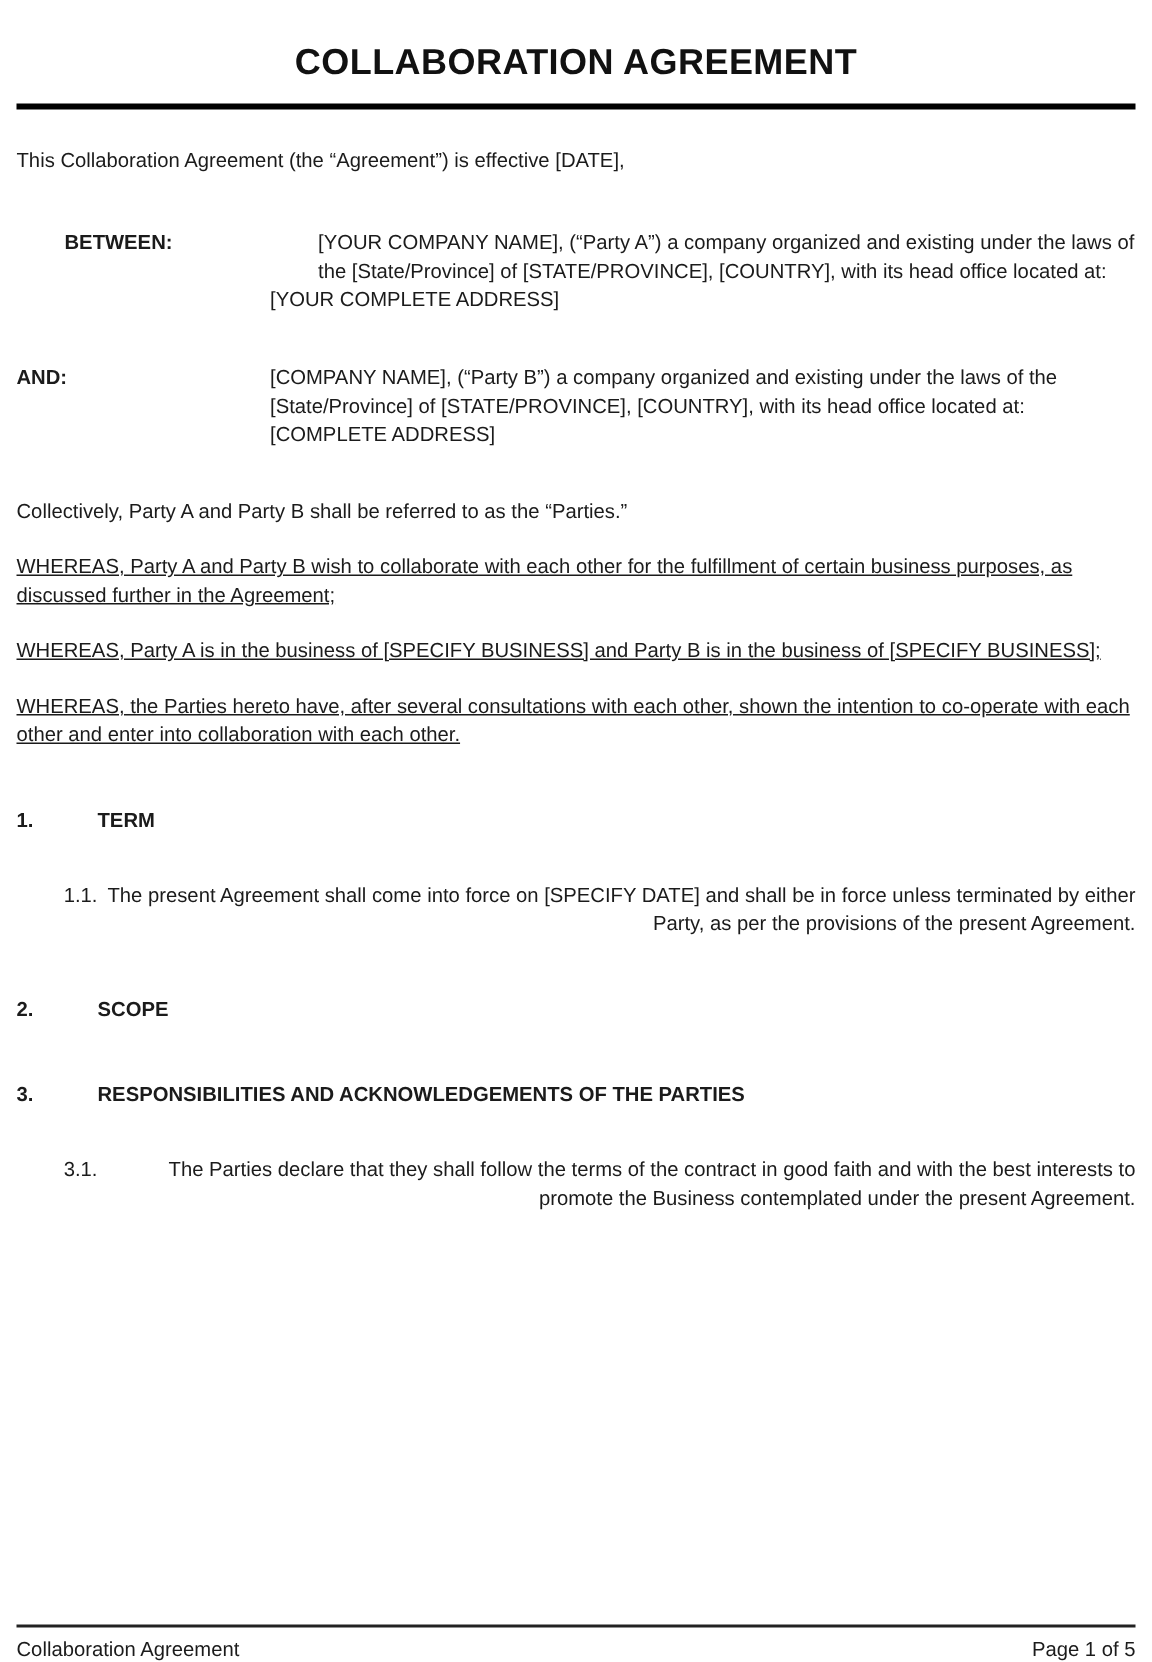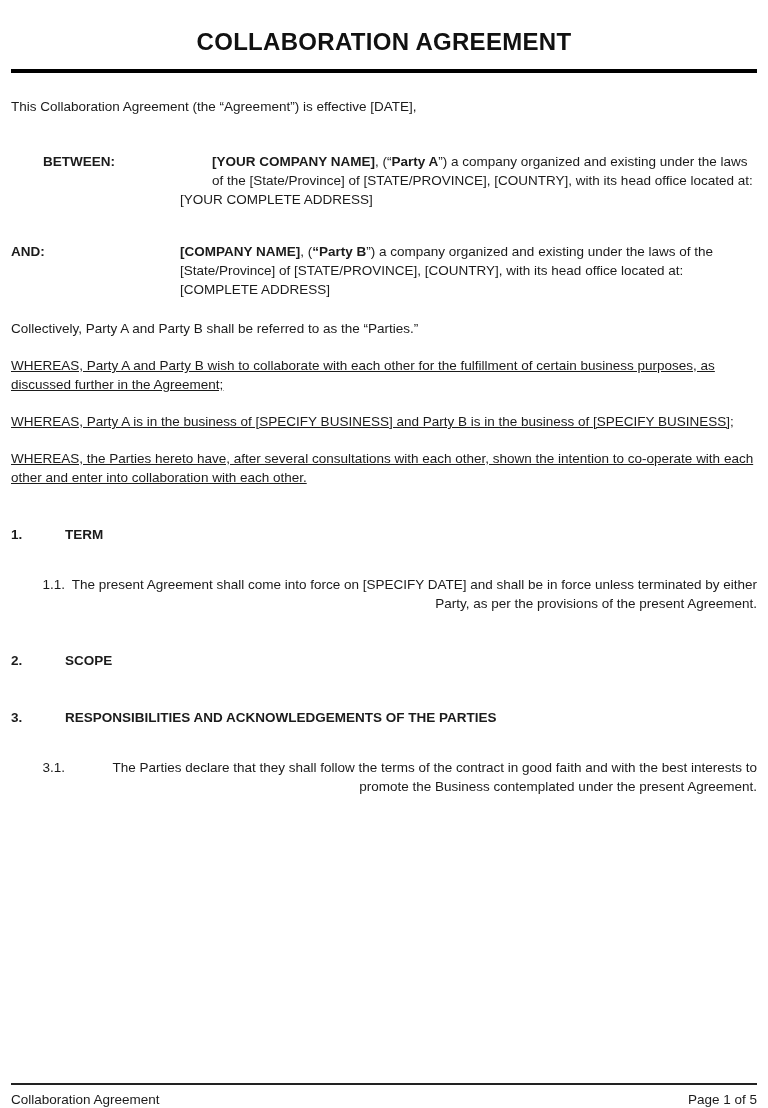--- a/index.html
+++ b/index.html
@@ -37,24 +37,24 @@
   .intro { margin-top: 24px; }
   .party-row {
     display: grid;
     grid-template-columns: 169px 1fr;
     align-items: start;
   }
   .party-row.between { margin-top: 36px; margin-left: 32px; }
   .party-row.and { margin-top: 33px; }
   .party-label { font-weight: 700; }
   .party-address { margin-left: 169px; }
-  .p-collectively { margin-top: 20px; }
+  .p-collectively { margin-top: 32px; }
   .para { margin-top: 18px; text-decoration: underline; }
   .now-therefore { margin-top: 30px; }
-  .bold { font-weight: 700; }
+  .bold { font-weight: 400; }
   .section-heading {
     display: grid;
     grid-template-columns: 54px 1fr;
     font-weight: 700;
     margin-top: 38px;
   }
   .clause {
     display: grid;
     grid-template-columns: 54px 1fr;
     margin-top: 31px;

